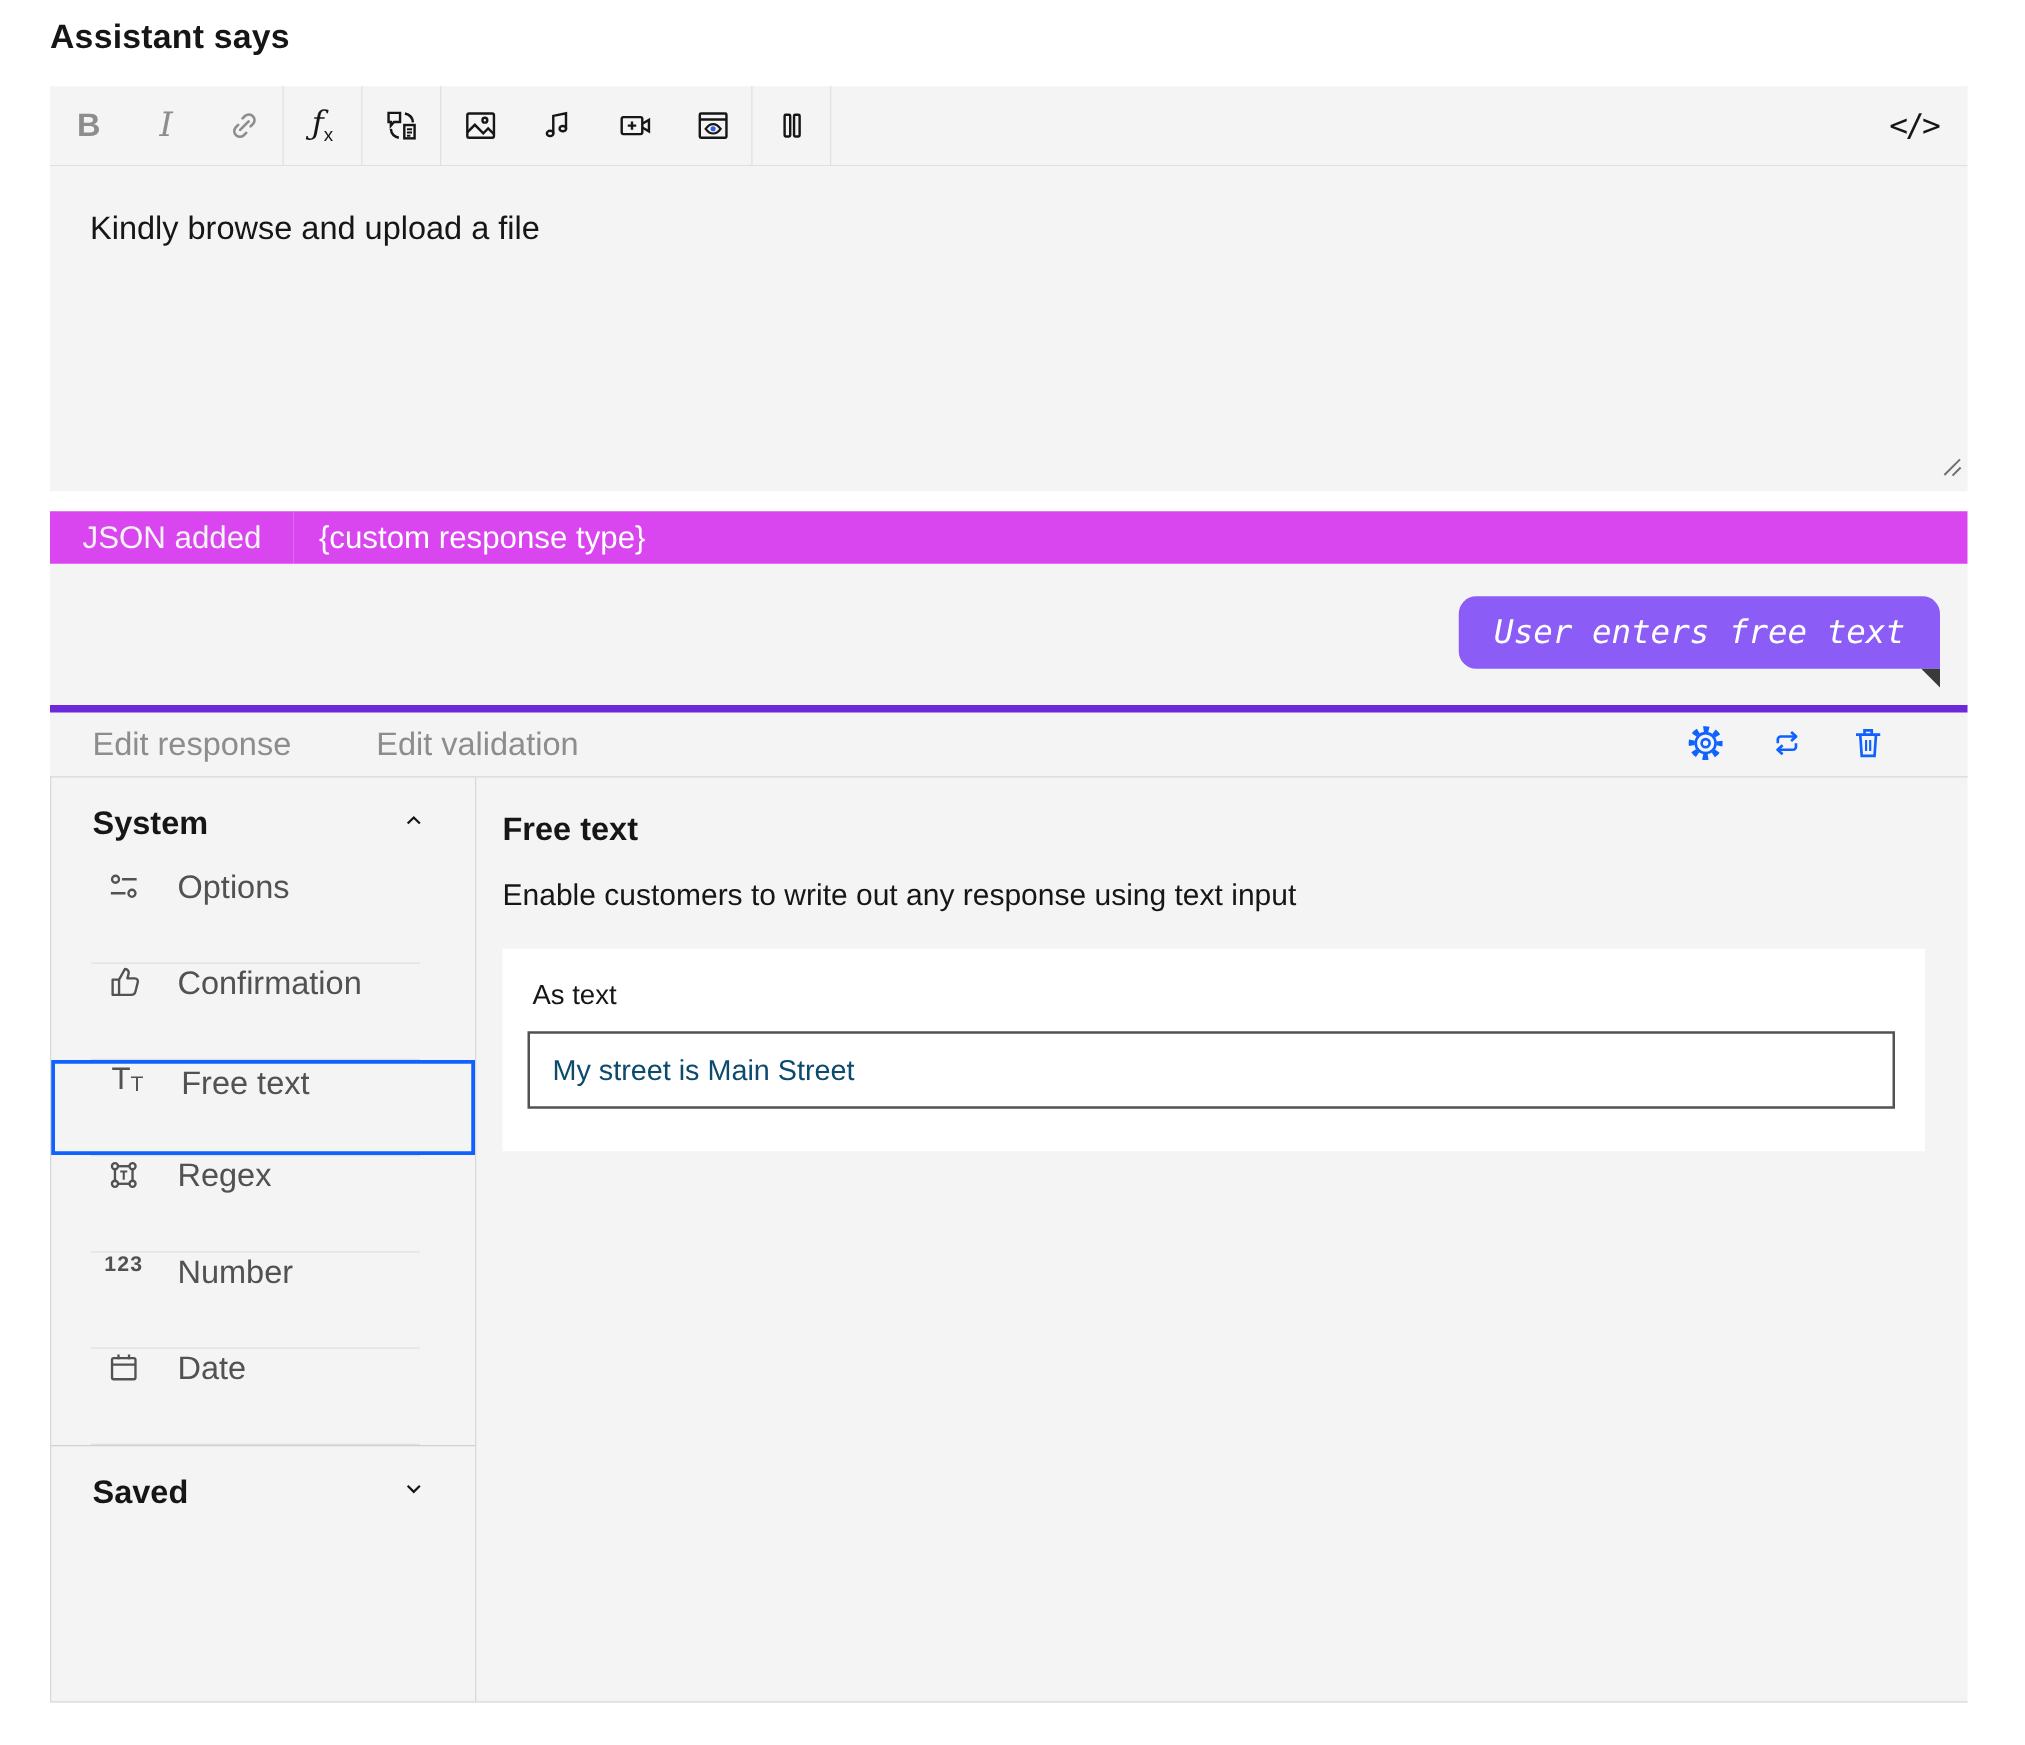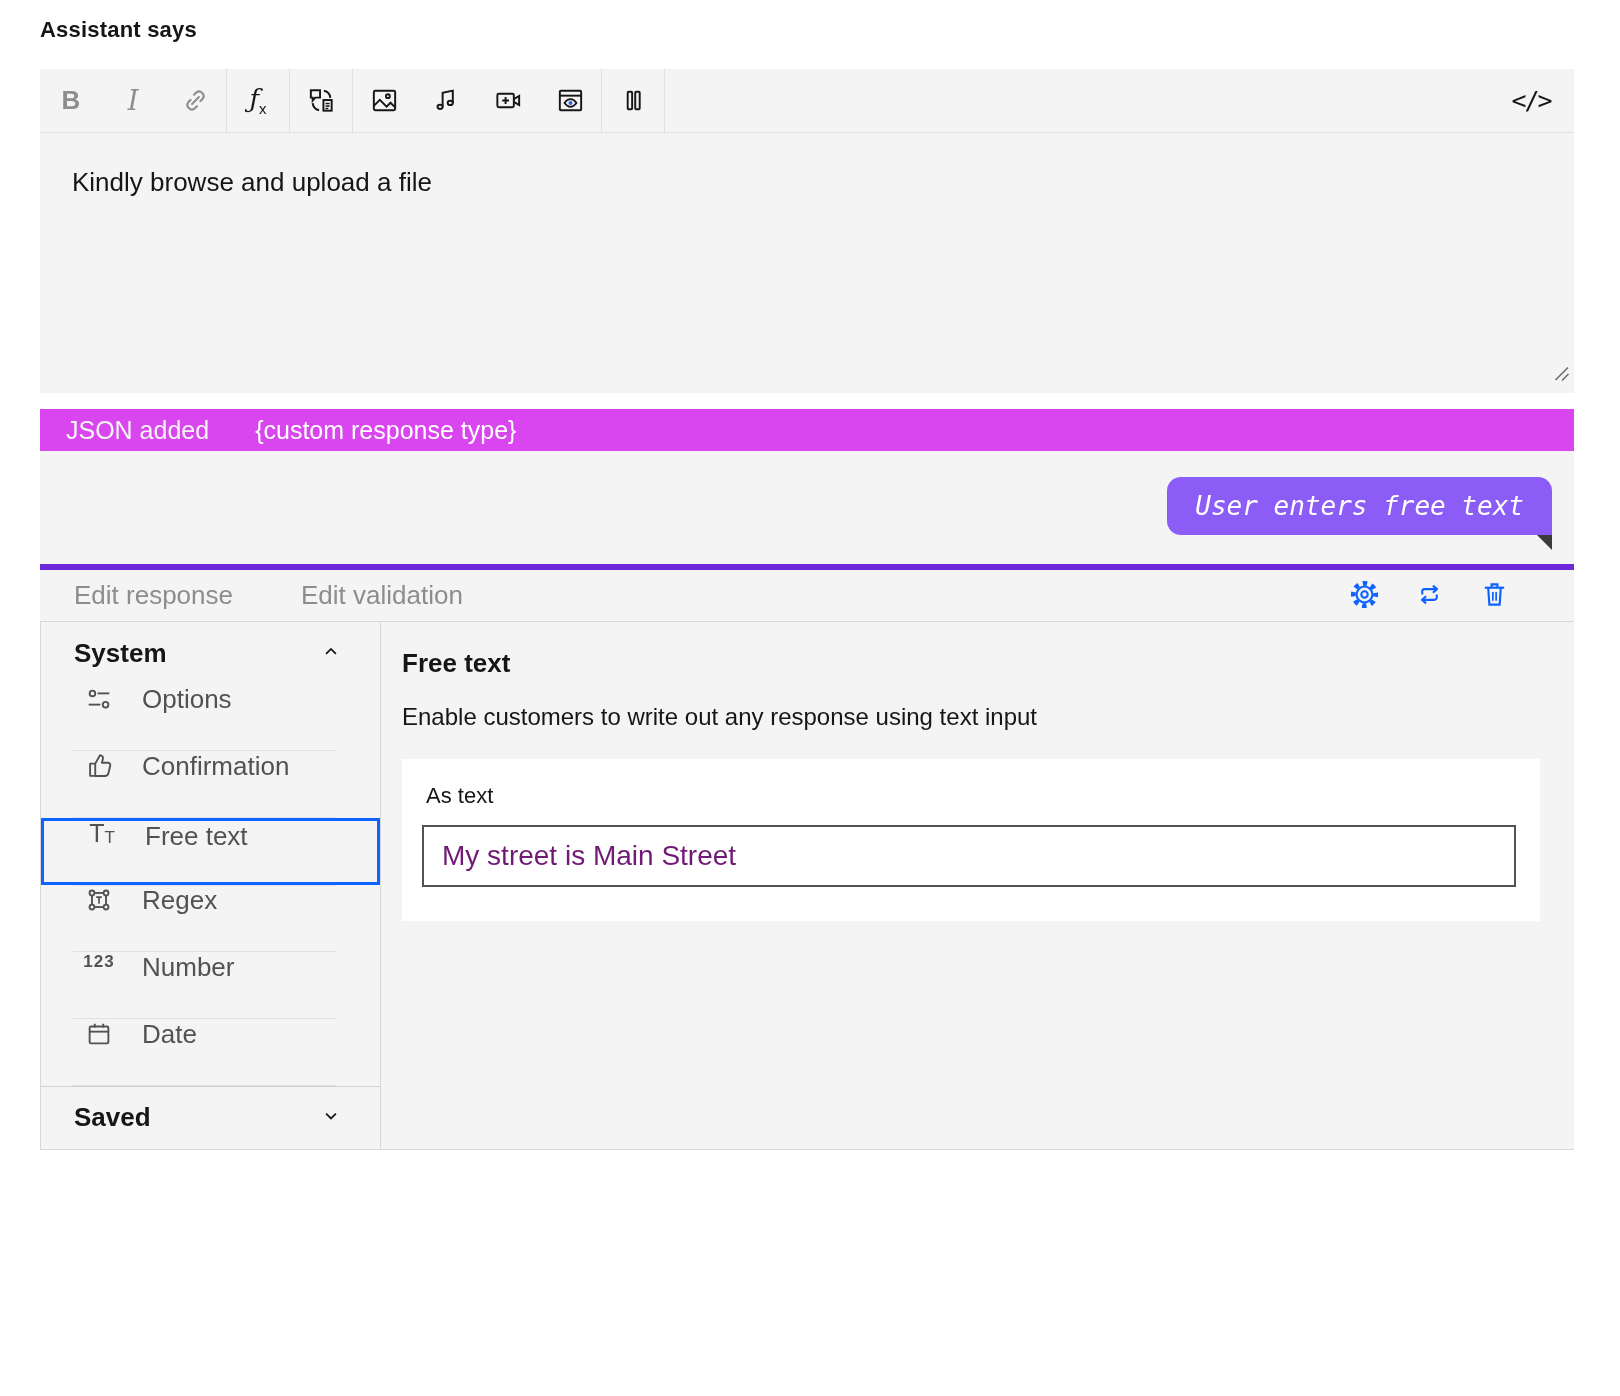--- a/index.html
+++ b/index.html
@@ -8,21 +8,21 @@
     width:1620px; height:1396px;
     background:#ffffff;
     font-family:"Liberation Sans", sans-serif;
     color:#161616;
     overflow:hidden;
   }
   .page { padding:14px 0 0 40px; width:1574px; }
   .shell { width:1534px; }
 
   
-  .page-title { font-size:22px; font-weight:bold; line-height:31px; margin:0 0 24px 0; letter-spacing:.2px; }
+  .page-title { font-size:27px; font-weight:bold; line-height:31px; margin:0 0 24px 0; letter-spacing:.2px; }
 
   
   .editor-toolbar {
     height:64px; background:#f4f4f4; border-bottom:1px solid #e0e0e0;
     display:flex; align-items:stretch;
   }
   .tb-btn {
     width:62px; display:flex; align-items:center; justify-content:center;
     background:transparent; border:none; cursor:pointer; padding:0;
   }
@@ -65,21 +65,21 @@
   .tabs-row {
     height:57px; border-top:6px solid #6d28d9;
     display:flex; align-items:center; padding:0 64px 0 34px;
   }
   .tab { font-size:26px; color:#8d8d8d; background:none; border:none; cursor:pointer; padding:0; margin-right:68px; font-family:inherit; }
   .tabs-spacer { flex:1; }
   .action-btn { background:none; border:none; padding:0; cursor:pointer; margin-left:34px; display:flex; align-items:center; }
 
   
   .panel-row {
-    display:flex; height:529px;
+    display:flex; height:741px;
     border-top:1px solid #d8d8d8; border-bottom:1px solid #d8d8d8; border-left:1px solid #d8d8d8;
   }
   .sidebar { width:340px; border-right:1px solid #d8d8d8; display:flex; flex-direction:column; }
   .side-header {
     height:72px; display:flex; align-items:center; justify-content:space-between;
     padding:0 36px 0 33px; cursor:pointer;
   }
   .side-header .hd { font-size:26px; font-weight:bold; color:#161616; }
   .side-item {
     height:76px; display:flex; align-items:flex-start; gap:27px;
@@ -94,21 +94,21 @@
   .num-glyph { color:#525252; font-size:17px; font-weight:bold; letter-spacing:1px; }
 
   
   .main { flex:1; padding:26px 34px 0 21px; }
   .main-title { font-size:26px; font-weight:bold; margin:0; }
   .main-desc { font-size:24px; margin:24px 0 0 0; color:#161616; }
   .card { background:#ffffff; margin-top:28px; padding:24px 24px 34px 20px; }
   .card-label { font-size:22px; color:#161616; margin:0 0 16px 4px; }
   .card-input {
     width:100%; height:62px; border:2px solid #525252; background:#ffffff;
-    font-size:28px; color:#701a75; padding:0 18px; font-family:inherit; outline:none;
+    font-size:23px; color:#0c4a6e; padding:0 18px; font-family:inherit; outline:none;
   }
 </style>
 </head>
 <body>
 
 <div class="page">
 
   <h1 class="page-title">Assistant says</h1>
 
   <div class="shell">

